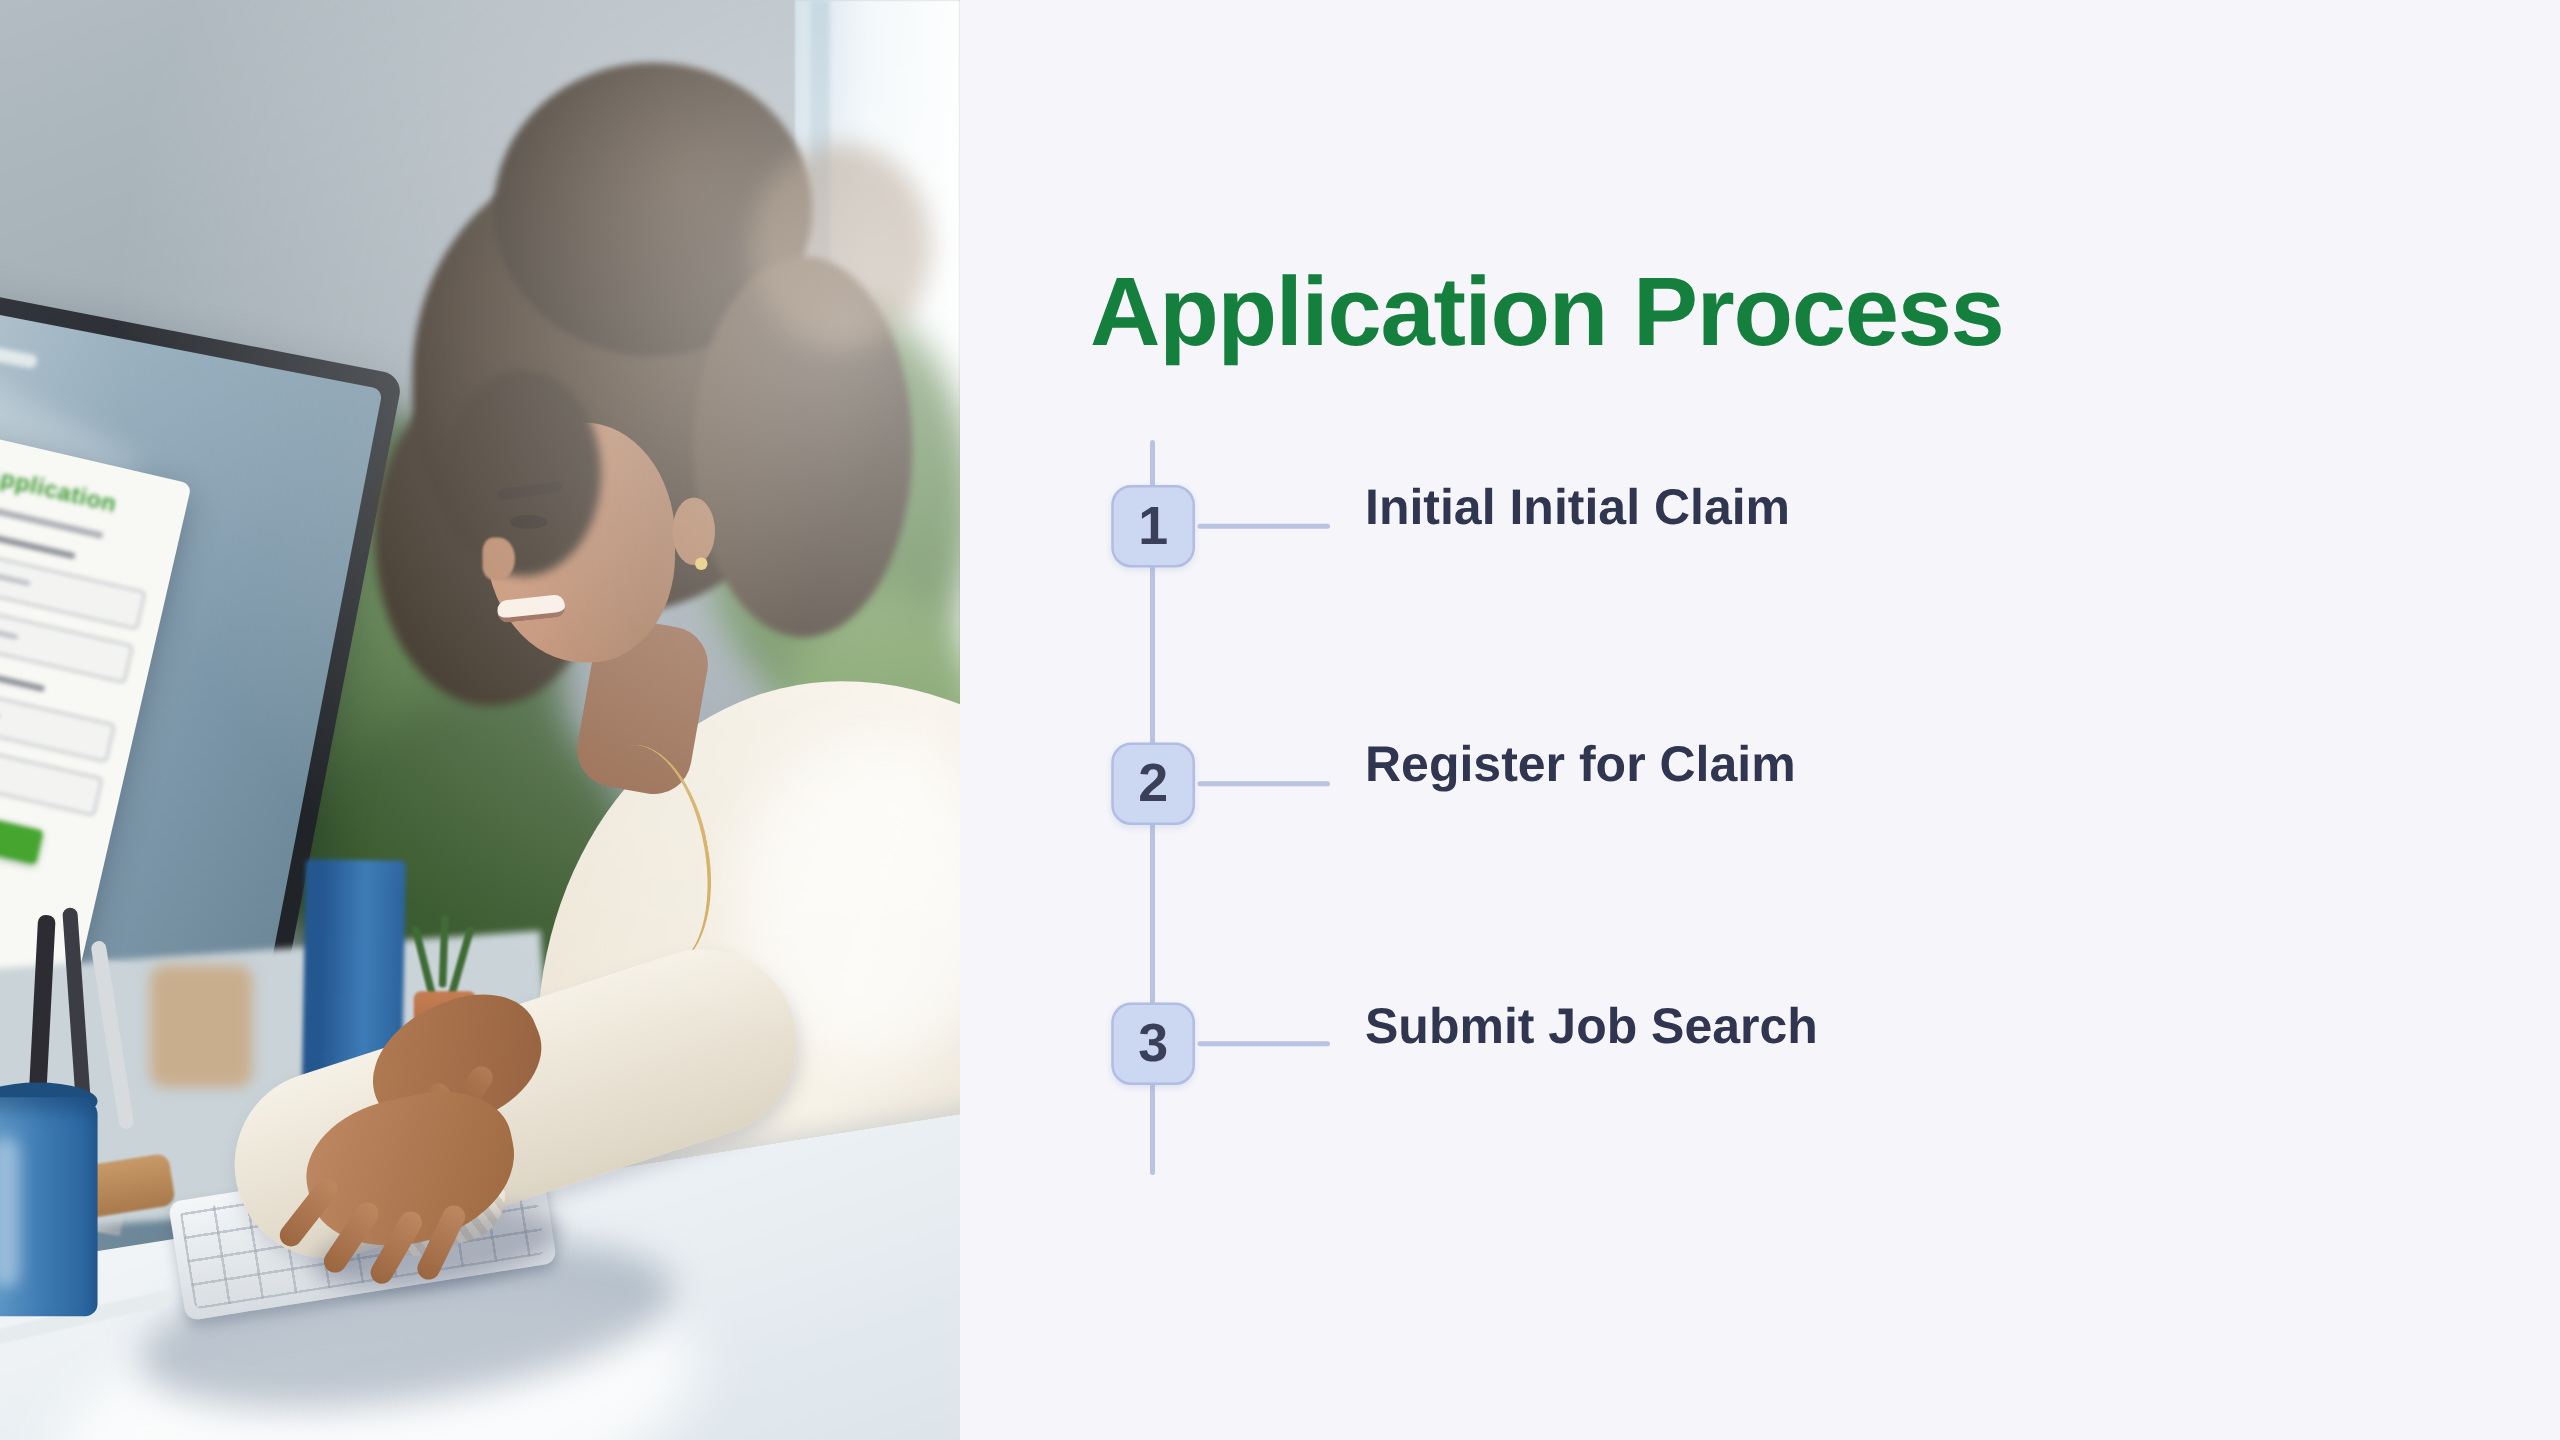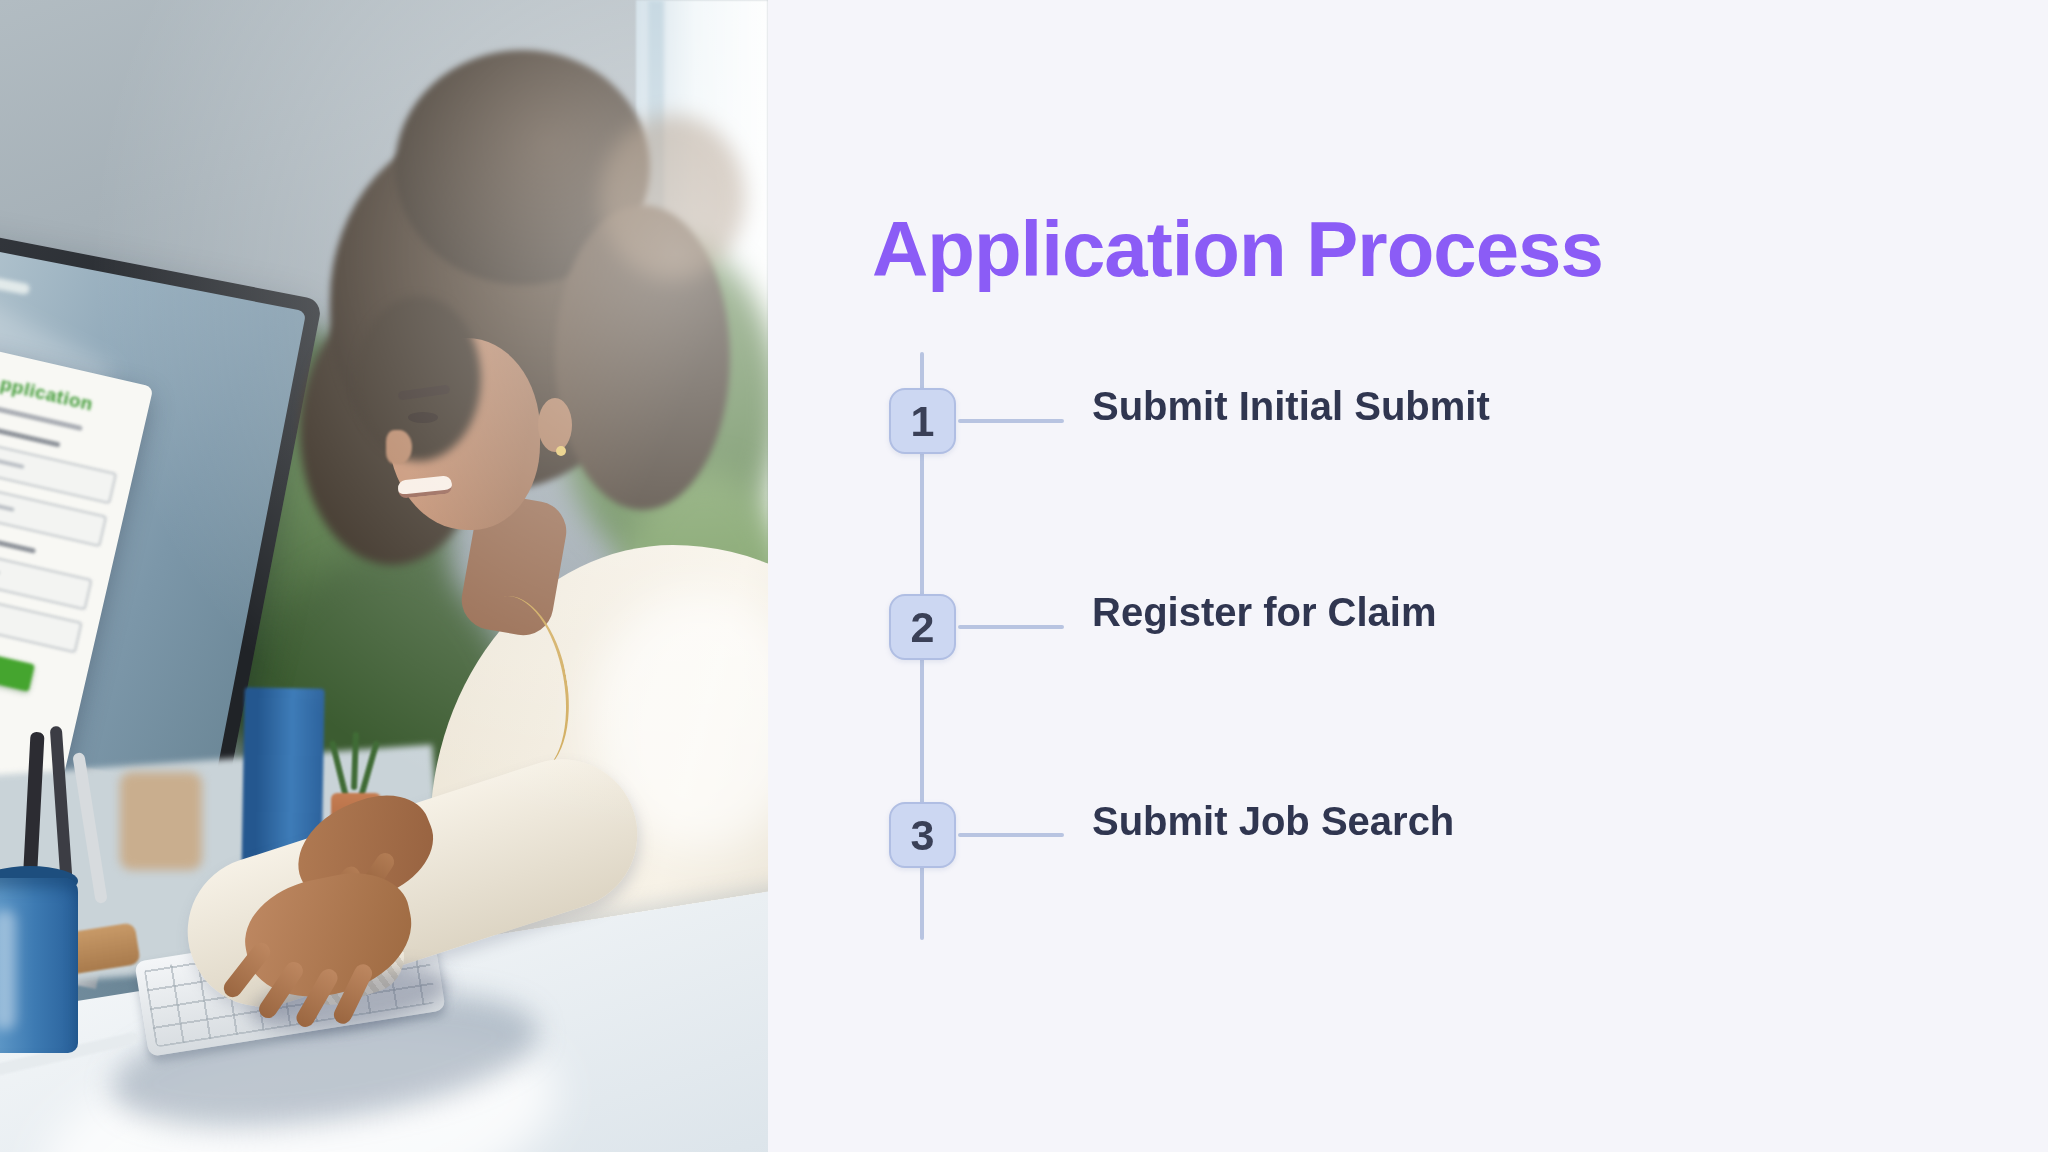--- a/index.html
+++ b/index.html
@@ -2,21 +2,21 @@
 <html><head>
 <meta charset="utf-8">
 <style>
   html,body{margin:0;padding:0;background:#1b1d26;}
   .stage{position:relative;width:2048px;height:1152px;overflow:hidden;
          background:#f5f5fa;font-family:"Liberation Sans",sans-serif;}
   .abs{position:absolute;}
 
   
   .panel-title{left:872px;top:210px;margin:0;font-size:78px;font-weight:700;
-               color:#8b5cf6;letter-spacing:-1px;line-height:1;}
+               color:#15803d;letter-spacing:-1px;line-height:1;}
   .vline{left:920px;top:352px;width:4px;height:588px;background:#b8c4e1;border-radius:2px;}
   .badge{left:889px;width:67px;height:66px;box-sizing:border-box;border-radius:16px;
          background:#ccd7f2;border:2px solid #b0bee3;display:flex;align-items:center;
          justify-content:center;font-size:43px;font-weight:700;color:#3a4057;
          box-shadow:0 2px 5px rgba(130,145,190,.18);}
   .badge.b1{top:388px;} .badge.b2{top:594px;} .badge.b3{top:802px;}
   .conn{left:958px;width:106px;height:4px;background:#b8c4e1;border-radius:2px;}
   .conn.c1{top:419px;} .conn.c2{top:625px;} .conn.c3{top:833px;}
   .step{left:1092px;width:920px;}
   .step.s1{top:383px;} .step.s2{top:589px;} .step.s3{top:798px;}
@@ -260,21 +260,21 @@
     <div class="abs ph-lightoverlay"></div>
   </div>
 
   <h1 class="abs panel-title">Application Process</h1>
 
   <div class="abs vline"></div>
 
   <div class="abs badge b1">1</div>
   <div class="abs conn c1"></div>
   <div class="abs step s1">
-    <h2>Submit Initial Submit</h2>
+    <h2>Initial Initial Claim</h2>
   </div>
 
   <div class="abs badge b2">2</div>
   <div class="abs conn c2"></div>
   <div class="abs step s2">
     <h2>Register for Claim</h2>
   </div>
 
   <div class="abs badge b3">3</div>
   <div class="abs conn c3"></div>

